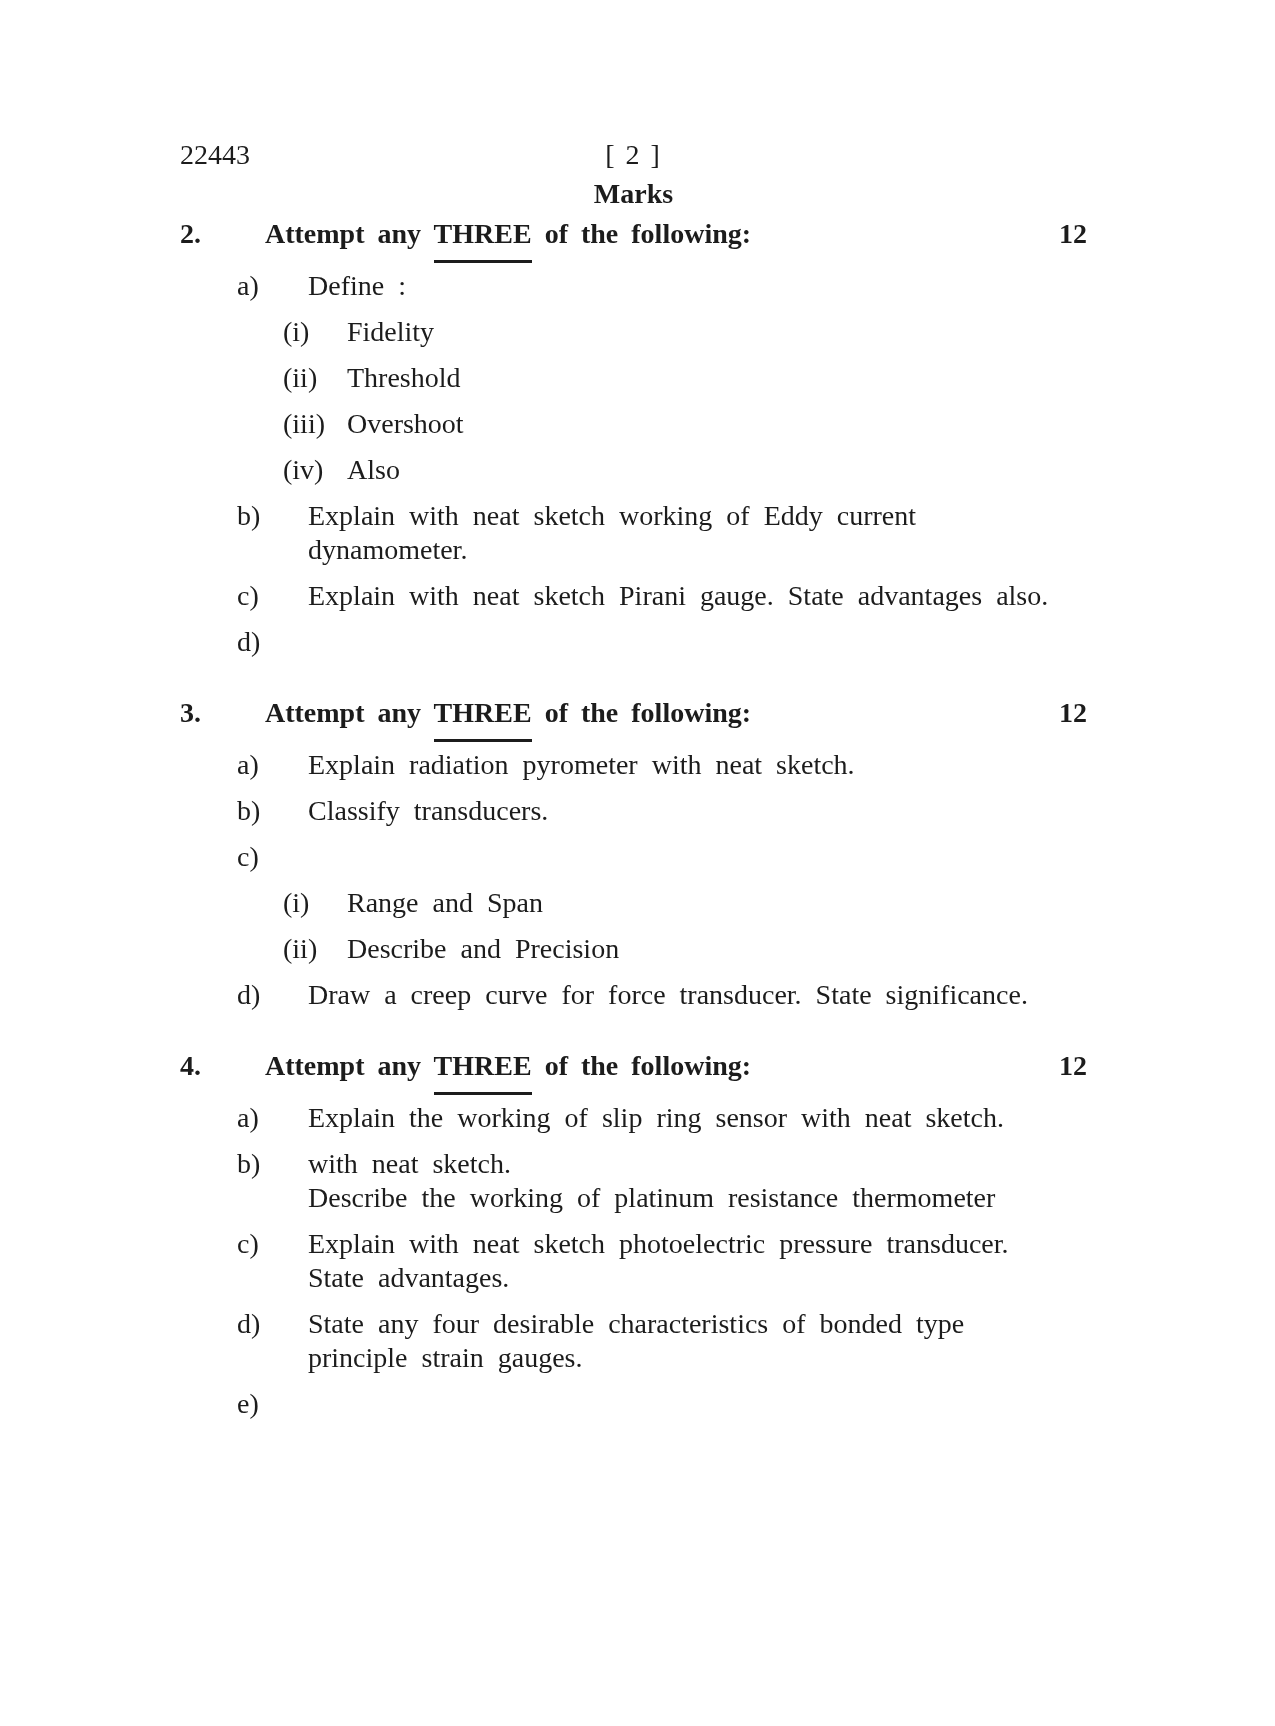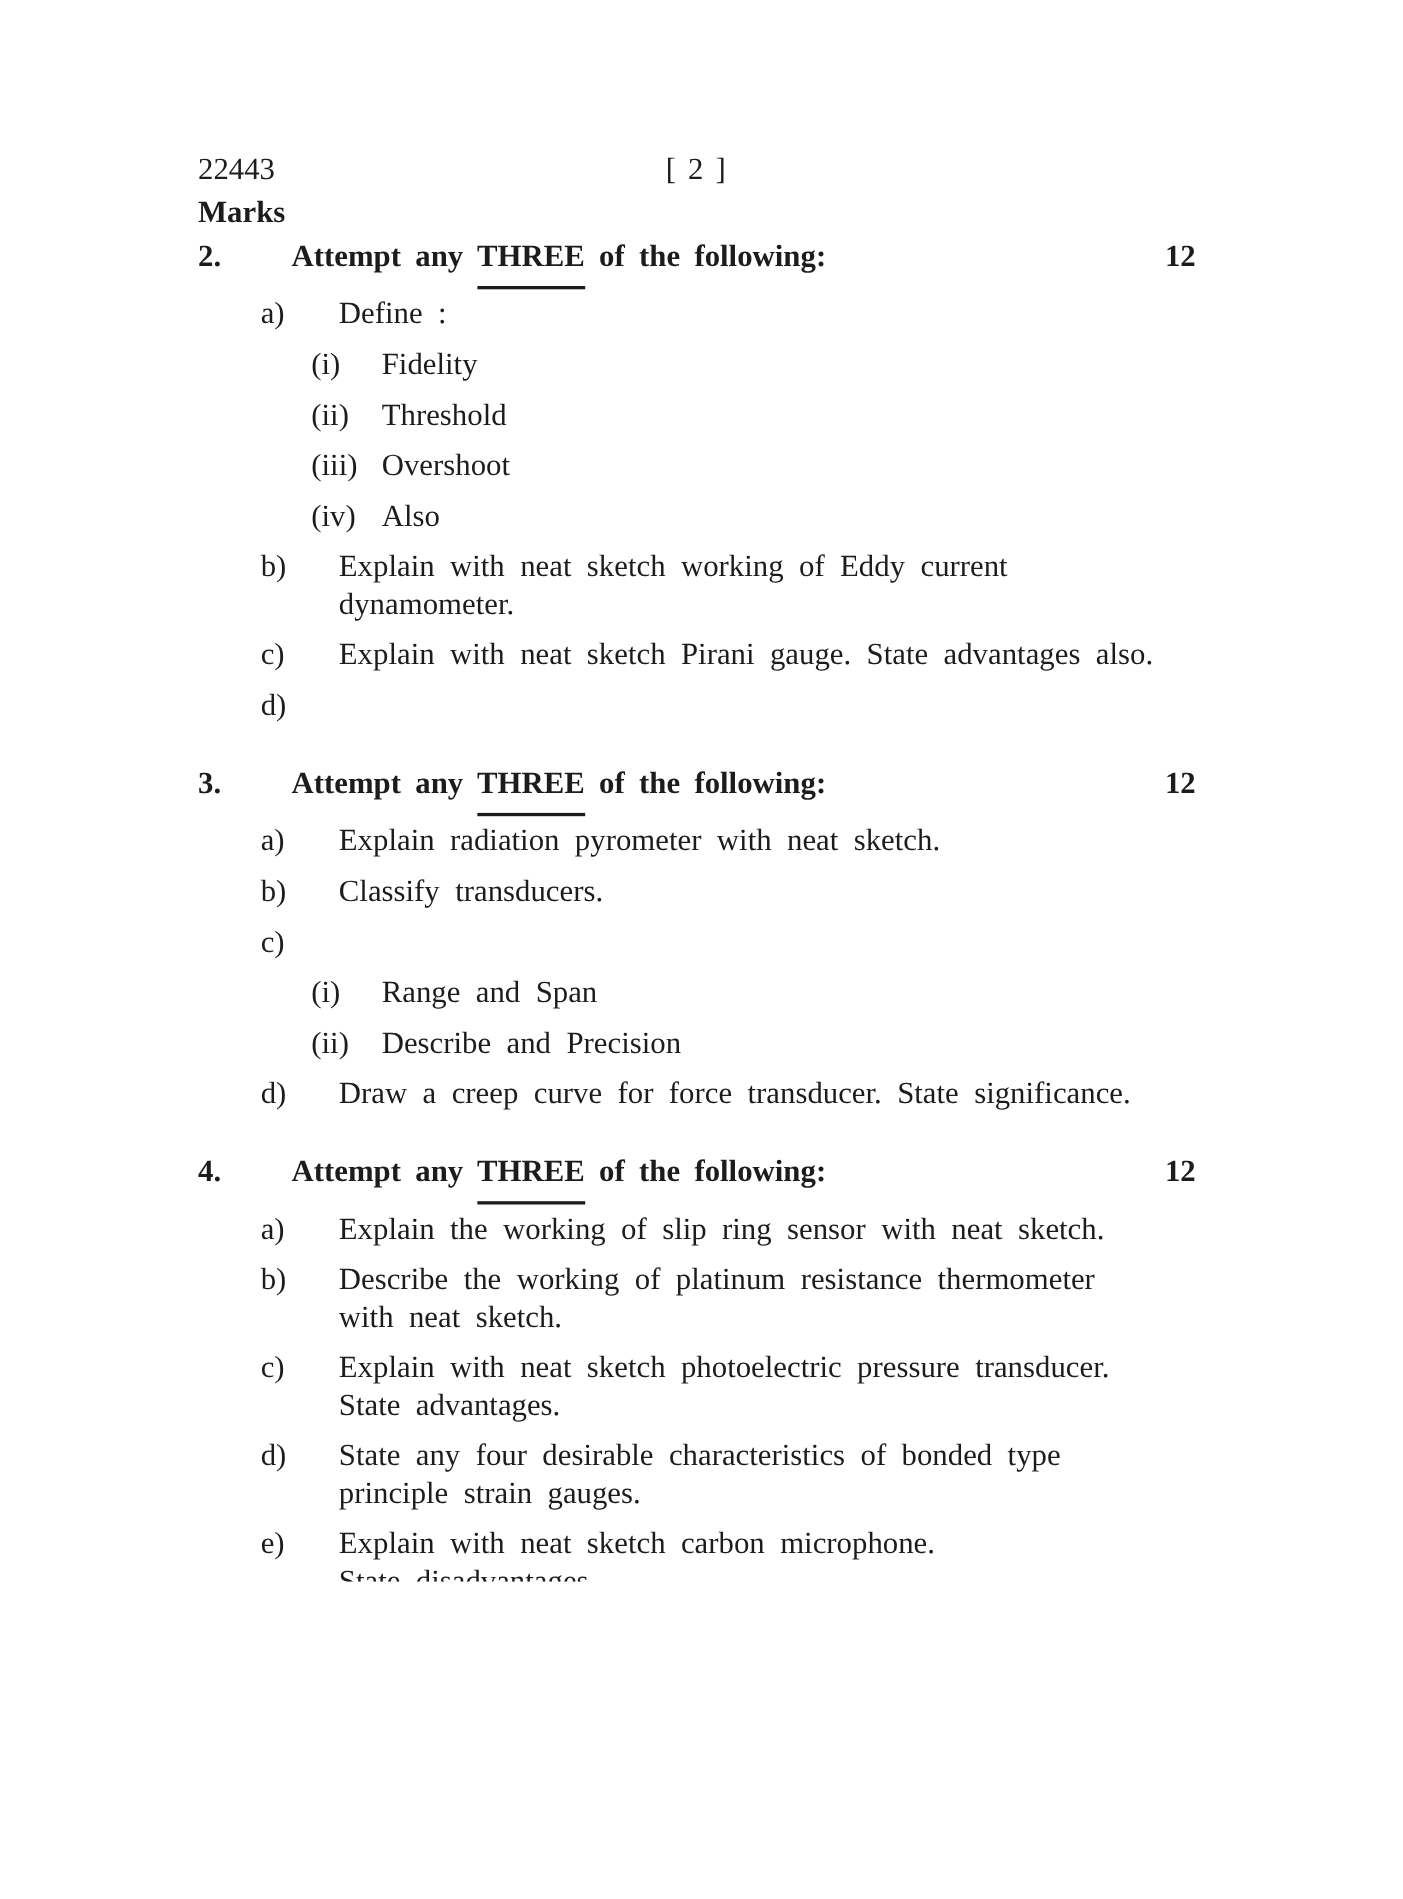--- a/index.html
+++ b/index.html
@@ -19,21 +19,21 @@
   }
   .header-row {
     display: grid;
     grid-template-columns: 1fr auto 1fr;
     align-items: baseline;
   }
   .header-row .left  { justify-self: start; }
   .header-row .mid   { justify-self: center; letter-spacing: 2px; }
   .header-row .right { justify-self: end; }
   .marks-row {
-    text-align: left;
+    text-align: center;
     font-weight: 700;
     margin-top: 5px;
   }
   .question { margin-top: 37px; }
   .marks-row + .question { margin-top: 6px; }
   .q-head {
     display: flex;
     font-weight: 700;
     word-spacing: 6px;
   }
@@ -173,41 +173,37 @@
 
       <div class="item">
         <span class="i-label">a)</span>
         <span class="i-text">
             <span class="line">Explain the working of slip ring sensor with neat sketch.</span>
           </span>
       </div>
       <div class="item">
         <span class="i-label">b)</span>
         <span class="i-text">
+            <span class="line">with neat sketch.</span>
             <span class="line">Describe the working of platinum resistance thermometer</span>
-            <span class="line">with neat sketch.</span>
           </span>
       </div>
       <div class="item">
         <span class="i-label">c)</span>
         <span class="i-text">
             <span class="line">Explain with neat sketch photoelectric pressure transducer.</span>
             <span class="line">State advantages.</span>
           </span>
       </div>
       <div class="item">
         <span class="i-label">d)</span>
         <span class="i-text">
             <span class="line">State any four desirable characteristics of bonded type</span>
             <span class="line">principle strain gauges.</span>
           </span>
       </div>
       <div class="item">
         <span class="i-label">e)</span>
-        <span class="i-text">
-            <span class="line">Explain with neat sketch carbon microphone.</span>
-            <span class="line">State disadvantages.</span>
-          </span>
       </div>
     </section>
 
   </div>
 </div>
 
 </body></html>

